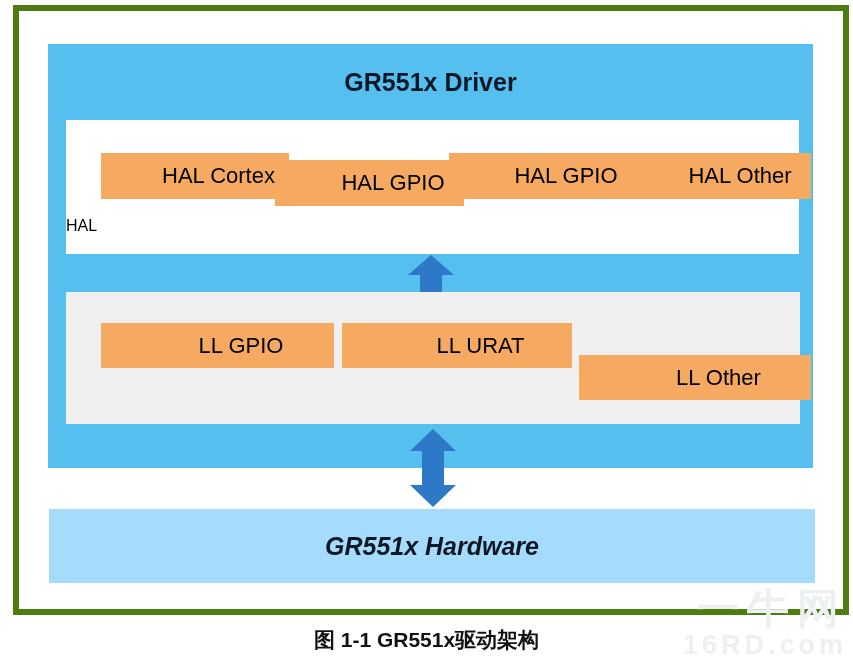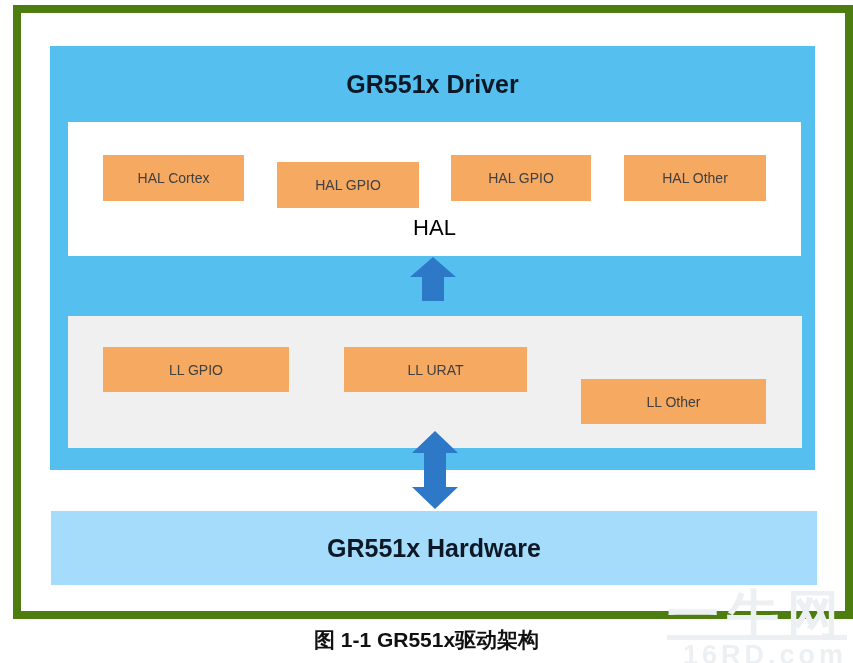--- a/index.html
+++ b/index.html
@@ -3,69 +3,69 @@
 <meta charset="utf-8">
 <style>
   html,body{margin:0;padding:0;background:#fff;}
   #stage{
     position:relative;width:853px;height:663px;background:#ffffff;
     font-family:"Liberation Sans",sans-serif;overflow:hidden;
   }
   .abs{position:absolute;}
   #outer-box{
     left:13px;top:5px;width:824px;height:598px;
-    border:8px solid #4d7c0f;background:#ffffff;
+    border:6px solid #4d7c0f;background:#ffffff;
   }
   #driver-box{
     left:42px;top:38px;width:765px;height:424px;background:#55C0F0;
   }
   #driver-title{
     left:0;top:20px;width:765px;height:36px;line-height:36px;
     text-align:center;font-size:25px;font-weight:bold;color:#0D1826;
   }
   #hal-box{
     left:18px;top:76px;width:733px;height:134px;background:#ffffff;
   }
   #ll-box{
-    left:18px;top:270px;width:734px;height:132px;background:#F0F0F0;
+    left:18px;top:248px;width:734px;height:132px;background:#F0F0F0;
   }
   .module{
     position:absolute;height:46px;background:#F6A961;
     display:flex;align-items:center;justify-content:center;
-    font-size:14px;color:#404040;white-space:nowrap;
+    font-size:22px;color:#000000;white-space:nowrap;padding-left:47px;
   }
   .layer-label{
-    position:absolute;left:0;width:100%;text-align:center;
-    font-size:22px;color:#000000;
+    position:absolute;left:0;width:100%;text-align:left;
+    font-size:16px;color:#000000;
   }
   #hal-cortex{left:35px;top:33px;width:141px;}
   #hal-gpio{left:209px;top:33px;width:142px;margin-top:7px;}
   #hal-urat{left:383px;top:33px;width:140px;}
   #hal-other{left:556px;top:33px;width:142px;}
   #hal-label{top:91px;height:30px;line-height:30px;}
   #ll-gpio{left:35px;top:31px;width:186px;height:45px;}
   #ll-urat{left:276px;top:31px;width:183px;height:45px;}
   #ll-other{left:513px;top:31px;width:185px;height:45px;margin-top:32px;}
   #ll-label{top:88px;height:30px;line-height:30px;}
   #up-arrow{left:360px;top:211px;width:46px;height:44px;}
   #updown-arrow{left:404px;top:423px;width:46px;height:78px;}
   #hardware-box{
     left:43px;top:503px;width:766px;height:74px;background:#A6DCFB;
     display:flex;align-items:center;justify-content:center;
-    font-size:25px;font-weight:bold;color:#0D1826;
+    font-size:25px;font-weight:bold;color:#0D1826;font-style:italic;
   }
   #caption{
     left:0;top:626px;width:853px;text-align:center;
     font-size:21px;font-weight:bold;color:#111111;
   }
   #watermark{
     right:6px;top:588px;text-align:right;color:#EDF0F2;
     font-weight:bold;line-height:1.0;z-index:5;pointer-events:none;
   }
-  #watermark-line1{font-size:52px;letter-spacing:8px;text-decoration:underline;}
+  #watermark-line1{font-size:42px;letter-spacing:8px;}
   #watermark-line2{font-size:27px;letter-spacing:4px;margin-top:2px;}
 </style>
 </head>
 <body>
 
 <div id="stage">
 
   <div id="outer-box" class="abs">
 
     <div id="driver-box" class="abs" style="left:29px;top:33px;">

